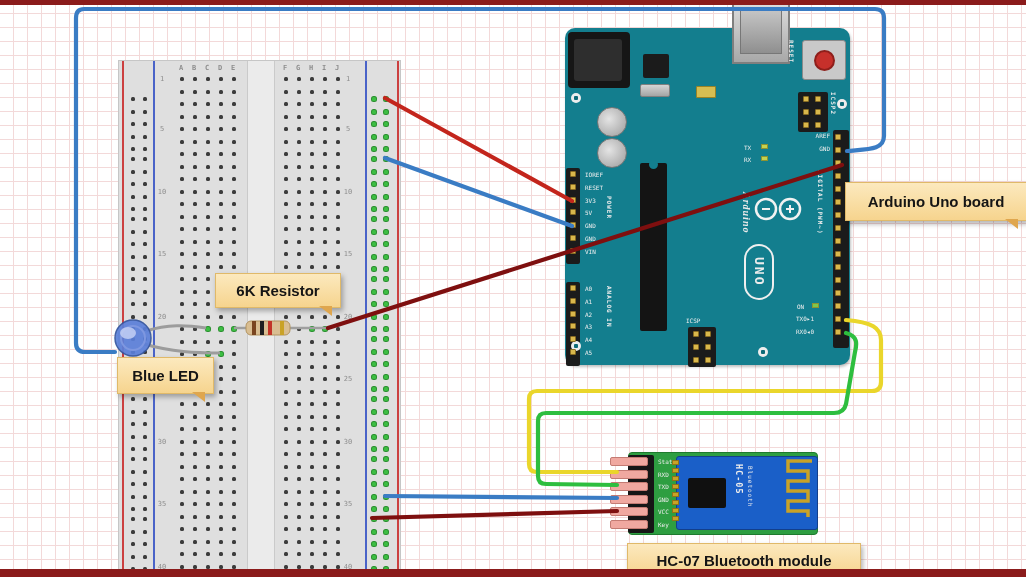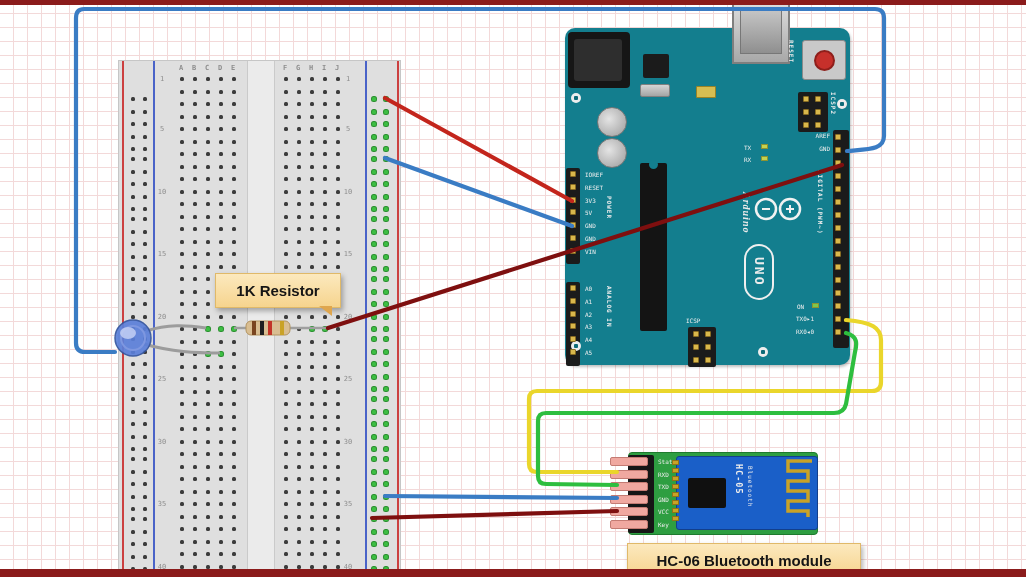--- a/index.html
+++ b/index.html
@@ -841,18 +841,20 @@
     <path d="M 846 320 C 872 322 881 328 881 340 L 881 382 Q 881 391 872 391 L 537 391 Q 529 391 529 399 L 529 464 Q 529 472 537 472 L 617 472" fill="none" stroke-width="4.2" stroke-linecap="round" stroke="#EAD62B"></path>
     <path d="M 846 333 C 858 336 857 344 855 352 L 846 404 Q 844 413 834 413 L 546 413 Q 538 413 538 421 L 538 476 Q 538 484 546 484 L 617 485" fill="none" stroke-width="4.2" stroke-linecap="round" stroke="#2EBE3F"></path>
     <path d="M 385 496 L 617 498" fill="none" stroke-width="4.2" stroke-linecap="round" stroke="#3A7CC4"></path>
     <path d="M 372 518 L 617 511" fill="none" stroke-width="4.2" stroke-linecap="round" stroke="#7E0F0F"></path>
 
     <circle cx="133" cy="338" r="18" stroke="#33549E" stroke-width="1.5" opacity="0.92" fill="#5B7FD9"></circle>
     <circle cx="133" cy="338" r="12" fill="none" stroke="#7E97E0" stroke-width="2"></circle>
     <ellipse cx="128" cy="333" rx="8" ry="6" fill="#C3CFF3" opacity="0.85"></ellipse>
   </svg>
 
-  <div class="note" style="left:215px;top:273px;width:124px;height:33px">1K Resistor</div>
-  <div class="note" style="left:627px;top:543px;width:232px;height:32px">HC-06 Bluetooth module</div>
+  <div class="note" style="left:215px;top:273px;width:124px;height:33px">6K Resistor</div>
+  <div class="note" style="left:117px;top:357px;width:95px;height:35px">Blue LED</div>
+  <div class="note" style="left:845px;top:182px;width:180px;height:37px">Arduino Uno board</div>
+  <div class="note" style="left:627px;top:543px;width:232px;height:32px">HC-07 Bluetooth module</div>
 
   <div class="bar top"></div>
   <div class="bar bottom"></div>
 </div>
 
 </body></html>

